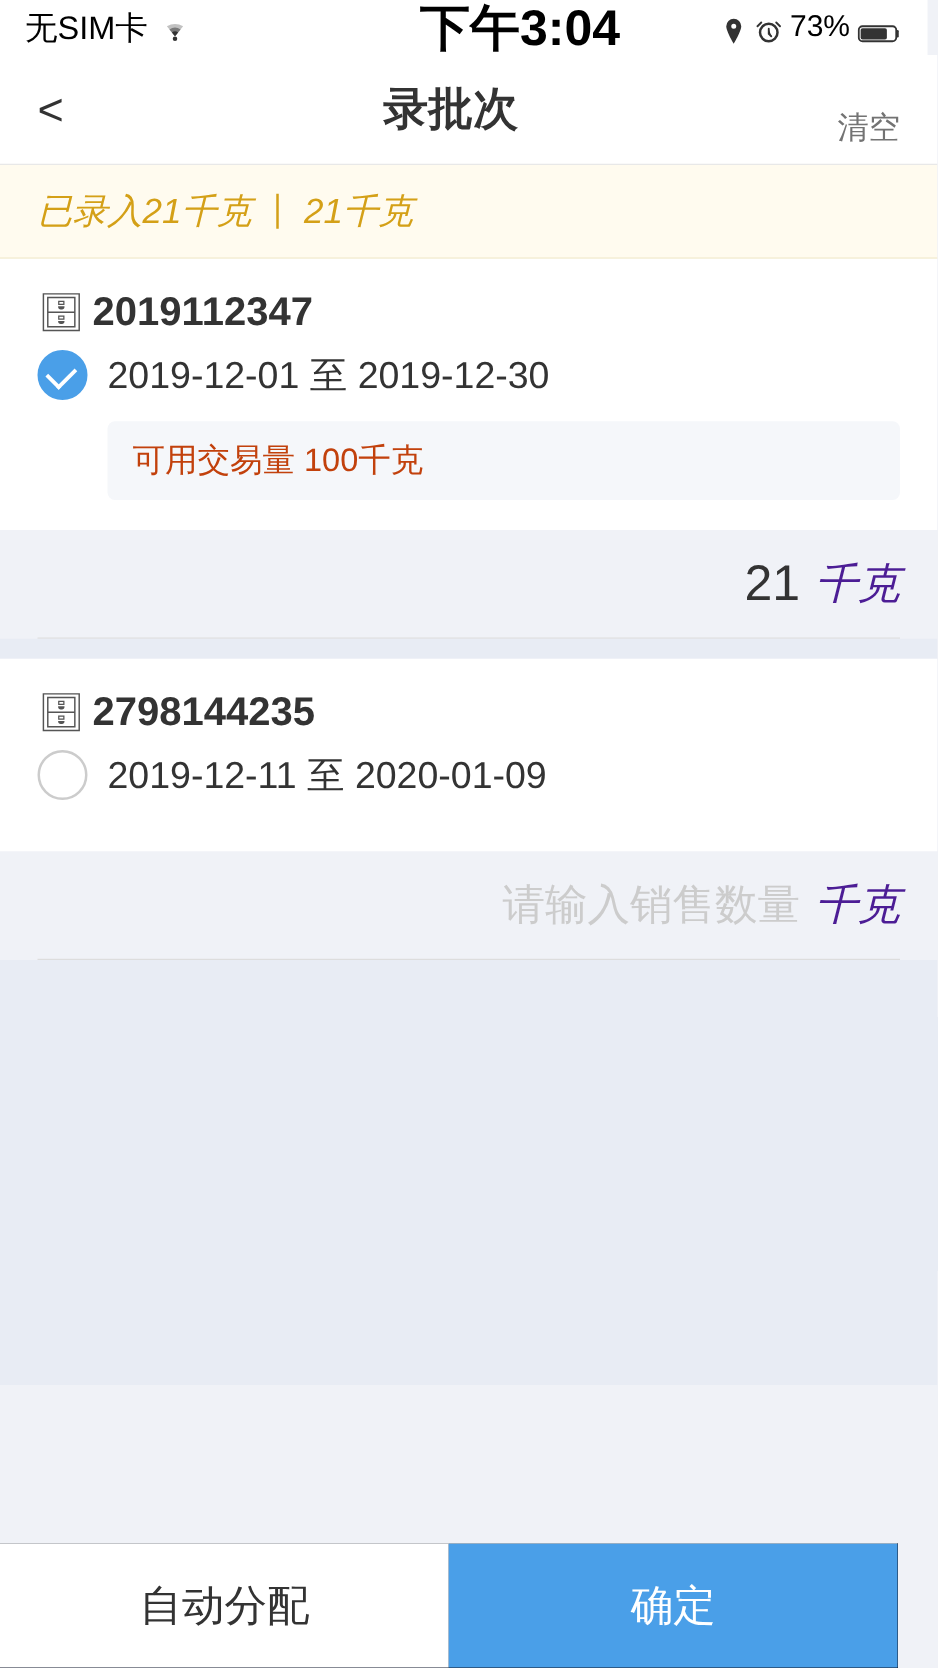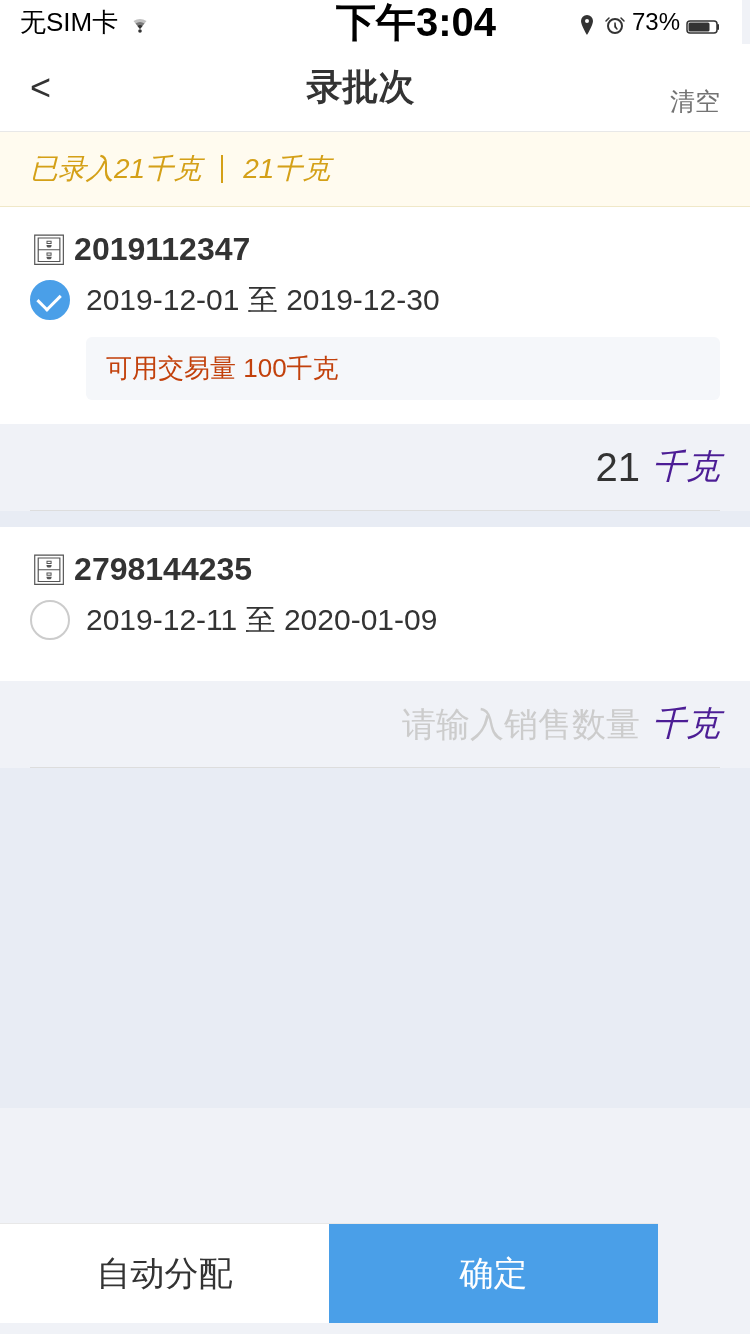--- a/index.html
+++ b/index.html
@@ -202,23 +202,23 @@
     
     .bottom-area {
       flex: 1;
       background: #e8ecf4;
       min-height: 340px;
     }
 
     
     .footer {
       position: fixed;
-      bottom: 11px;
+      bottom: 0;
       left: 0;
-      width: 658px;
+      width: 718px;
       height: 100px;
       display: flex;
       background: #0f172a;
       border-top: 1px solid #e8e8e8;
     }
     .footer-btn-left {
       flex: 1;
       display: flex;
       align-items: center;
       justify-content: center;

